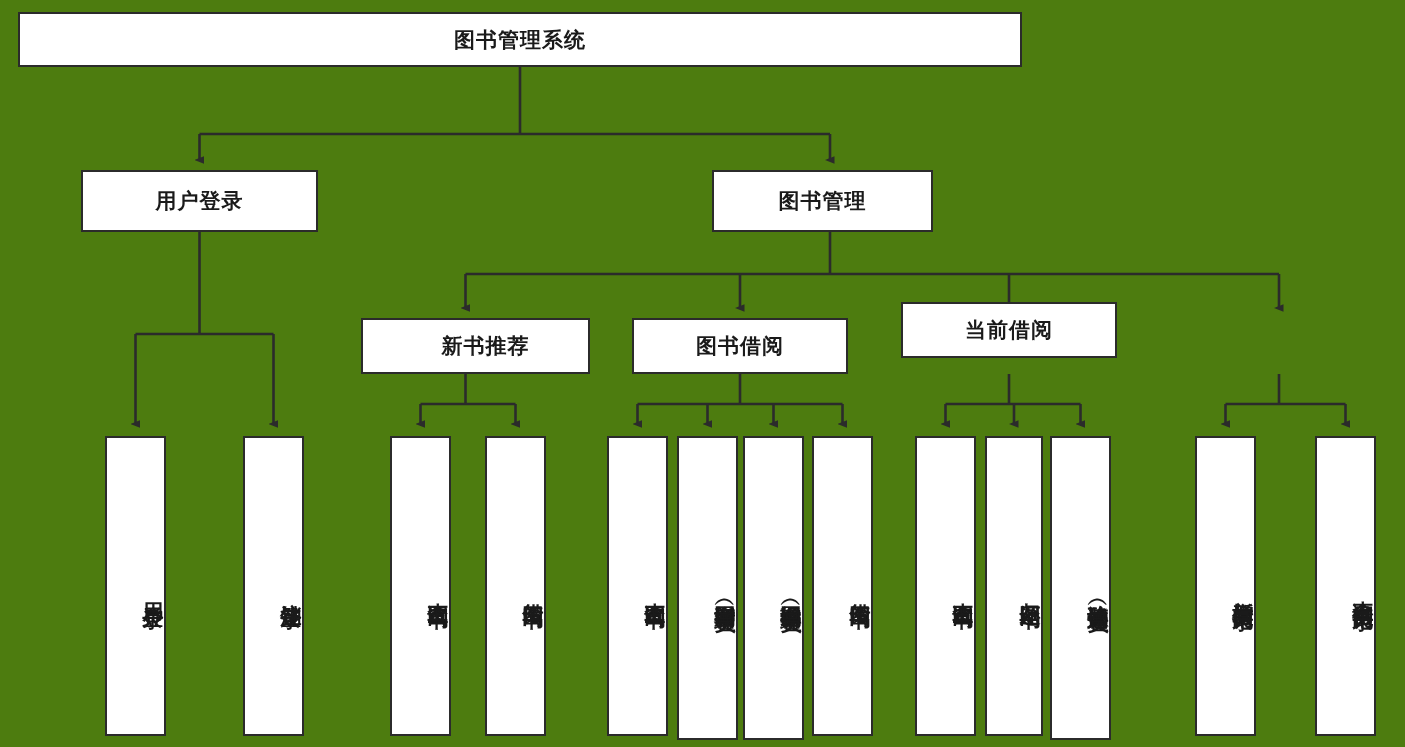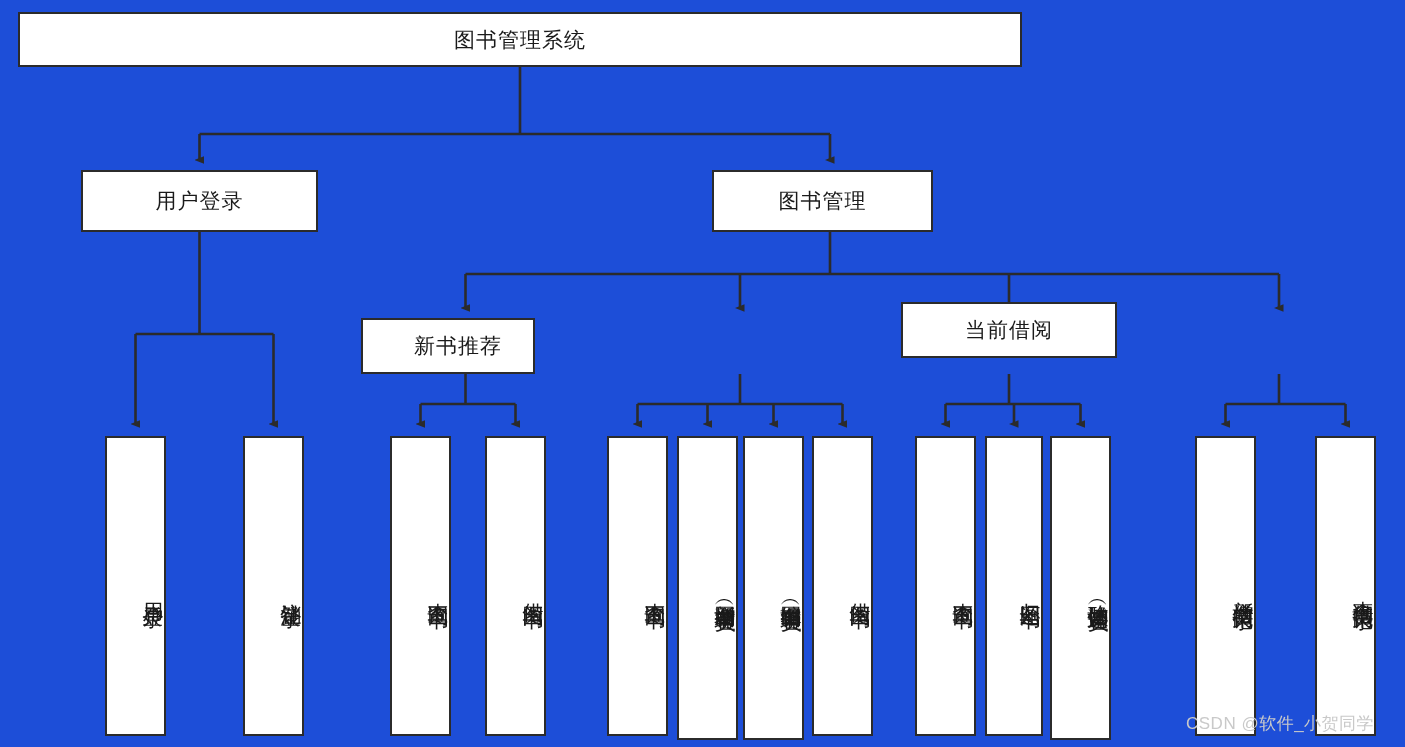--- a/index.html
+++ b/index.html
@@ -7,22 +7,23 @@
     padding: 0;
     background: #ffffff;
   }
   body {
     font-family: "Liberation Sans", "DejaVu Sans", sans-serif;
   }
   #canvas {
     position: relative;
     width: 1405px;
     height: 747px;
-    background: #1d4ed8;
+    background: #4d7c0f;
     overflow: hidden;
+    font-weight: bold;
   }
   .node {
     position: absolute;
     box-sizing: border-box;
     border: 2px solid #2b2b2b;
     background: #ffffff;
     display: flex;
     align-items: center;
     justify-content: center;
     color: #1a1a1a;
@@ -116,36 +117,36 @@
       <path d="M1225.5,404 L1225.5,424" marker-end="url(#arrow)"></path>
       <path d="M1345.5,404 L1345.5,424" marker-end="url(#arrow)"></path>
     </g>
   </svg>
 
   <div class="node horiz" style="left:18px; top:12px; width:1004px; height:55px;">图书管理系统</div>
 
   <div class="node horiz" style="left:81px; top:170px; width:237px; height:62px;">用户登录</div>
   <div class="node horiz" style="left:712px; top:170px; width:221px; height:62px;">图书管理</div>
 
-  <div class="node horiz" style="left:361px; top:318px; width:174px; height:56px;padding-left:20px;">新书推荐</div>
+  <div class="node horiz" style="left:361px; top:318px; width:229px; height:56px;padding-left:20px;">新书推荐</div>
+  <div class="node horiz" style="left:632px; top:318px; width:216px; height:56px;">图书借阅</div>
   <div class="node horiz" style="left:901px; top:302px; width:216px; height:56px;">当前借阅</div>
 
   <div class="node vert" style="left:105px; top:436px; width:61px; height:300px;">用户登录</div>
   <div class="node vert" style="left:243px; top:436px; width:61px; height:300px;">注销登录</div>
 
   <div class="node vert" style="left:390px; top:436px; width:61px; height:300px;">查询图书</div>
   <div class="node vert" style="left:485px; top:436px; width:61px; height:300px;">借阅图书</div>
 
   <div class="node vert" style="left:607px; top:436px; width:61px; height:300px;">查询图书</div>
   <div class="node vert wide" style="left:677px; top:436px; width:61px; height:304px;">新增图书（管理员）</div>
   <div class="node vert wide" style="left:743px; top:436px; width:61px; height:304px;">编辑图书（管理员）</div>
   <div class="node vert" style="left:812px; top:436px; width:61px; height:300px;">借阅图书</div>
 
   <div class="node vert" style="left:915px; top:436px; width:61px; height:300px;">查询图书</div>
   <div class="node vert" style="left:985px; top:436px; width:58px; height:300px;">归还图书</div>
   <div class="node vert wide" style="left:1050px; top:436px; width:61px; height:304px;">确认归还（管理员）</div>
 
   <div class="node vert" style="left:1195px; top:436px; width:61px; height:300px;">新增借阅记录</div>
   <div class="node vert" style="left:1315px; top:436px; width:61px; height:300px;">查询借阅记录</div>
 
-  <div class="watermark">CSDN @软件_小贺同学</div>
 
 </div>
 
 </body></html>

